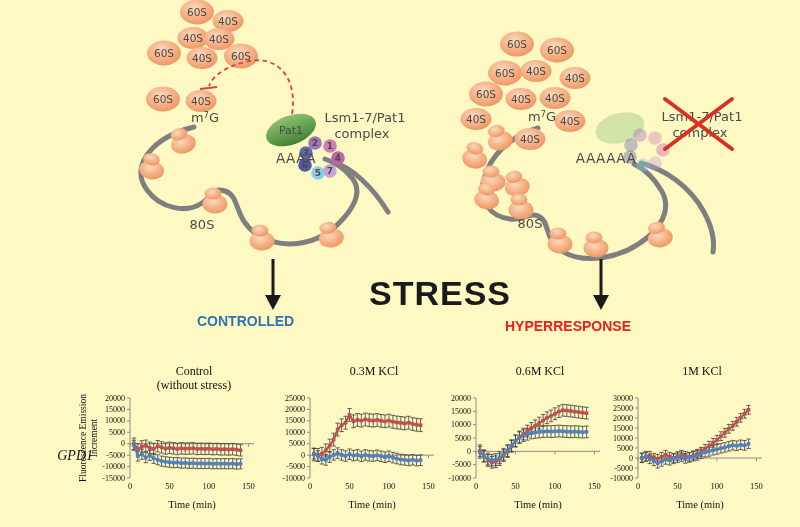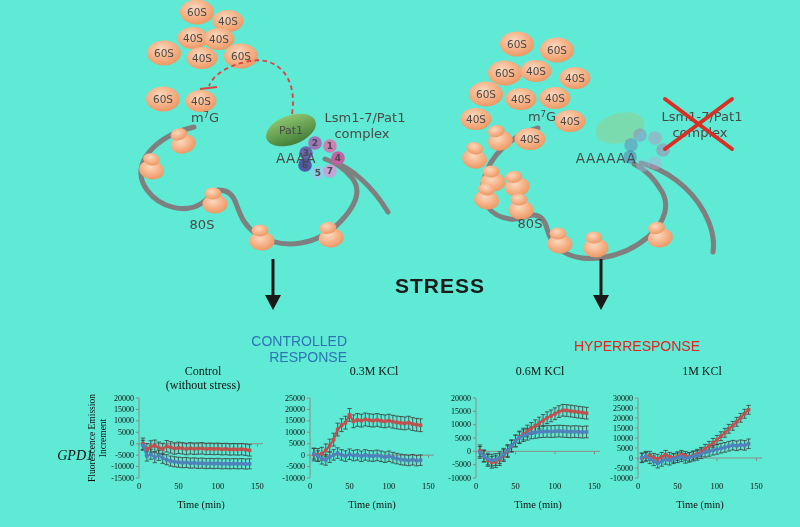--- a/index.html
+++ b/index.html
@@ -1,25 +1,25 @@
 <!DOCTYPE html>
 <html><head>
 <meta charset="utf-8">
 <style>
   html,body{margin:0;padding:0;background:#fff;}
-  .stage{position:relative;width:800px;height:527px;background:#5eead4;overflow:hidden;
+  .stage{position:relative;width:800px;height:527px;background:#fef9c3;overflow:hidden;
          font-family:"DejaVu Sans",sans-serif;}
   svg text{font-family:"DejaVu Sans",sans-serif;fill:#4a4a4a;}
   svg text.serif{font-family:"Liberation Serif",serif;fill:#111;}
   .abs{position:absolute;}
   .stress{left:355px;top:274px;width:170px;text-align:center;
-          font-family:"Liberation Sans",sans-serif;font-weight:bold;font-size:21px;
+          font-family:"Liberation Sans",sans-serif;font-weight:bold;font-size:34px;
           letter-spacing:1px;color:#1a1a1a;}
-  .resp{font-family:"Liberation Sans",sans-serif;font-weight:normal;font-size:14px;
-        text-align:right;line-height:16px;margin-top:20px;}
+  .resp{font-family:"Liberation Sans",sans-serif;font-weight:bold;font-size:14px;
+        text-align:left;line-height:16px;}
   .resp-left{left:197px;top:313px;width:150px;color:#2E74B5;}
   .resp-right{left:505px;top:318px;width:195px;color:#E8201E;}
   .gene{left:33px;top:448px;width:60px;font-family:"Liberation Serif",serif;
         font-style:italic;font-size:14px;color:#111;text-align:right;}
   .chart-box{position:absolute;top:358px;width:190px;height:164px;}
 </style>
 </head>
 <body>
 
 <div class="stage">
@@ -294,27 +294,26 @@
   </svg>
   <svg class="abs" style="left:590px;top:259px" width="22" height="52">
     <line x1="11" y1="0" x2="11" y2="38" stroke="#1a1a1a" stroke-width="3"></line>
     <polygon points="3,36 19,36 11,51" fill="#1a1a1a"></polygon>
   </svg>
 
   <div class="abs stress">STRESS</div>
 
   <div class="abs resp resp-left">
     <div>CONTROLLED</div>
-    <div>RESPONSE</div>
   </div>
   <div class="abs resp resp-right">HYPERRESPONSE</div>
 
   <div class="abs gene">GPD1</div>
 
-  <div class="chart-box" style="left:87px">
+  <div class="chart-box" style="left:78px">
     <svg id="chart-0" width="190" height="164">
         <text x="116" y="17" text-anchor="middle" font-size="12" class="serif">Control</text>
         <text x="116" y="31" text-anchor="middle" font-size="12" class="serif">(without stress)</text>
         <text x="8" y="80" text-anchor="middle" font-size="9.5" class="serif" transform="rotate(-90 8 80)">Fluorescence Emission</text>
         <text x="19" y="80" text-anchor="middle" font-size="9.5" class="serif" transform="rotate(-90 19 80)">Increment</text>
         <line x1="52" y1="40" x2="52" y2="120" stroke="#8c8c8c"></line>
         <line x1="49" y1="120" x2="52" y2="120" stroke="#8c8c8c"></line>
         <text x="47" y="122.6" text-anchor="end" font-size="8" class="serif">-15000</text>
         <line x1="49" y1="108.57142857142857" x2="52" y2="108.57142857142857" stroke="#8c8c8c"></line>
         <text x="47" y="111.17142857142856" text-anchor="end" font-size="8" class="serif">-10000</text>

